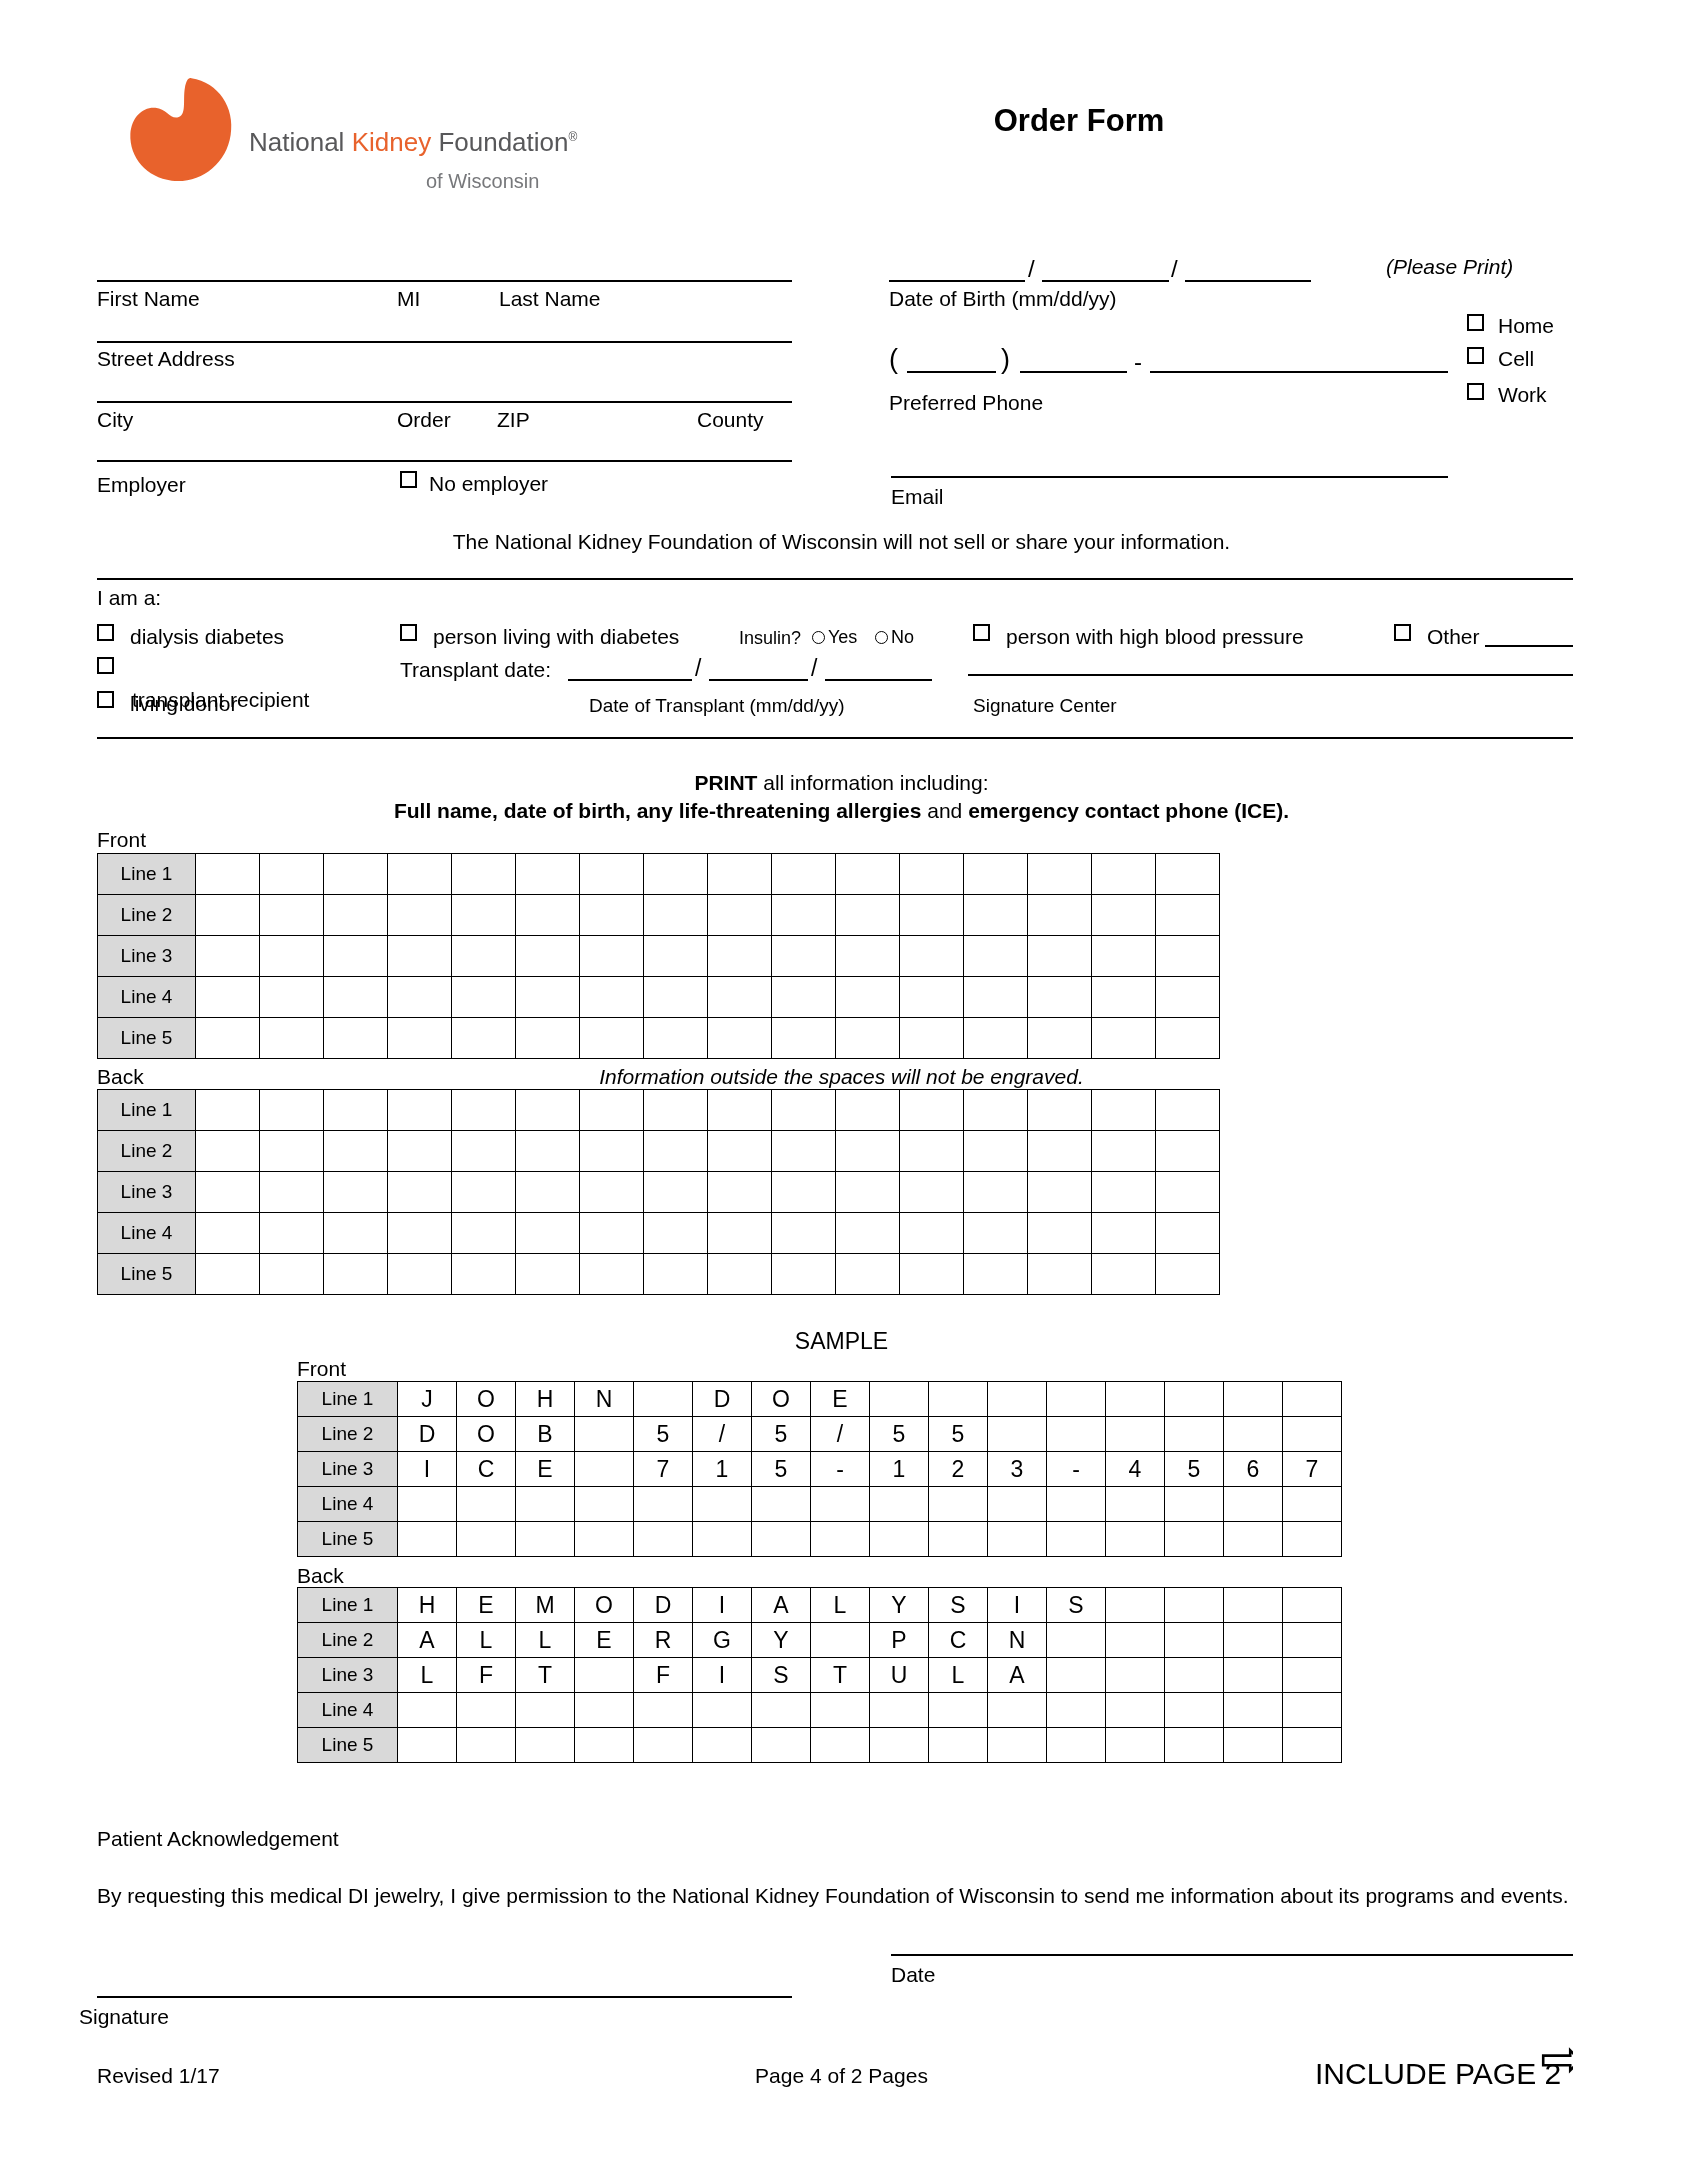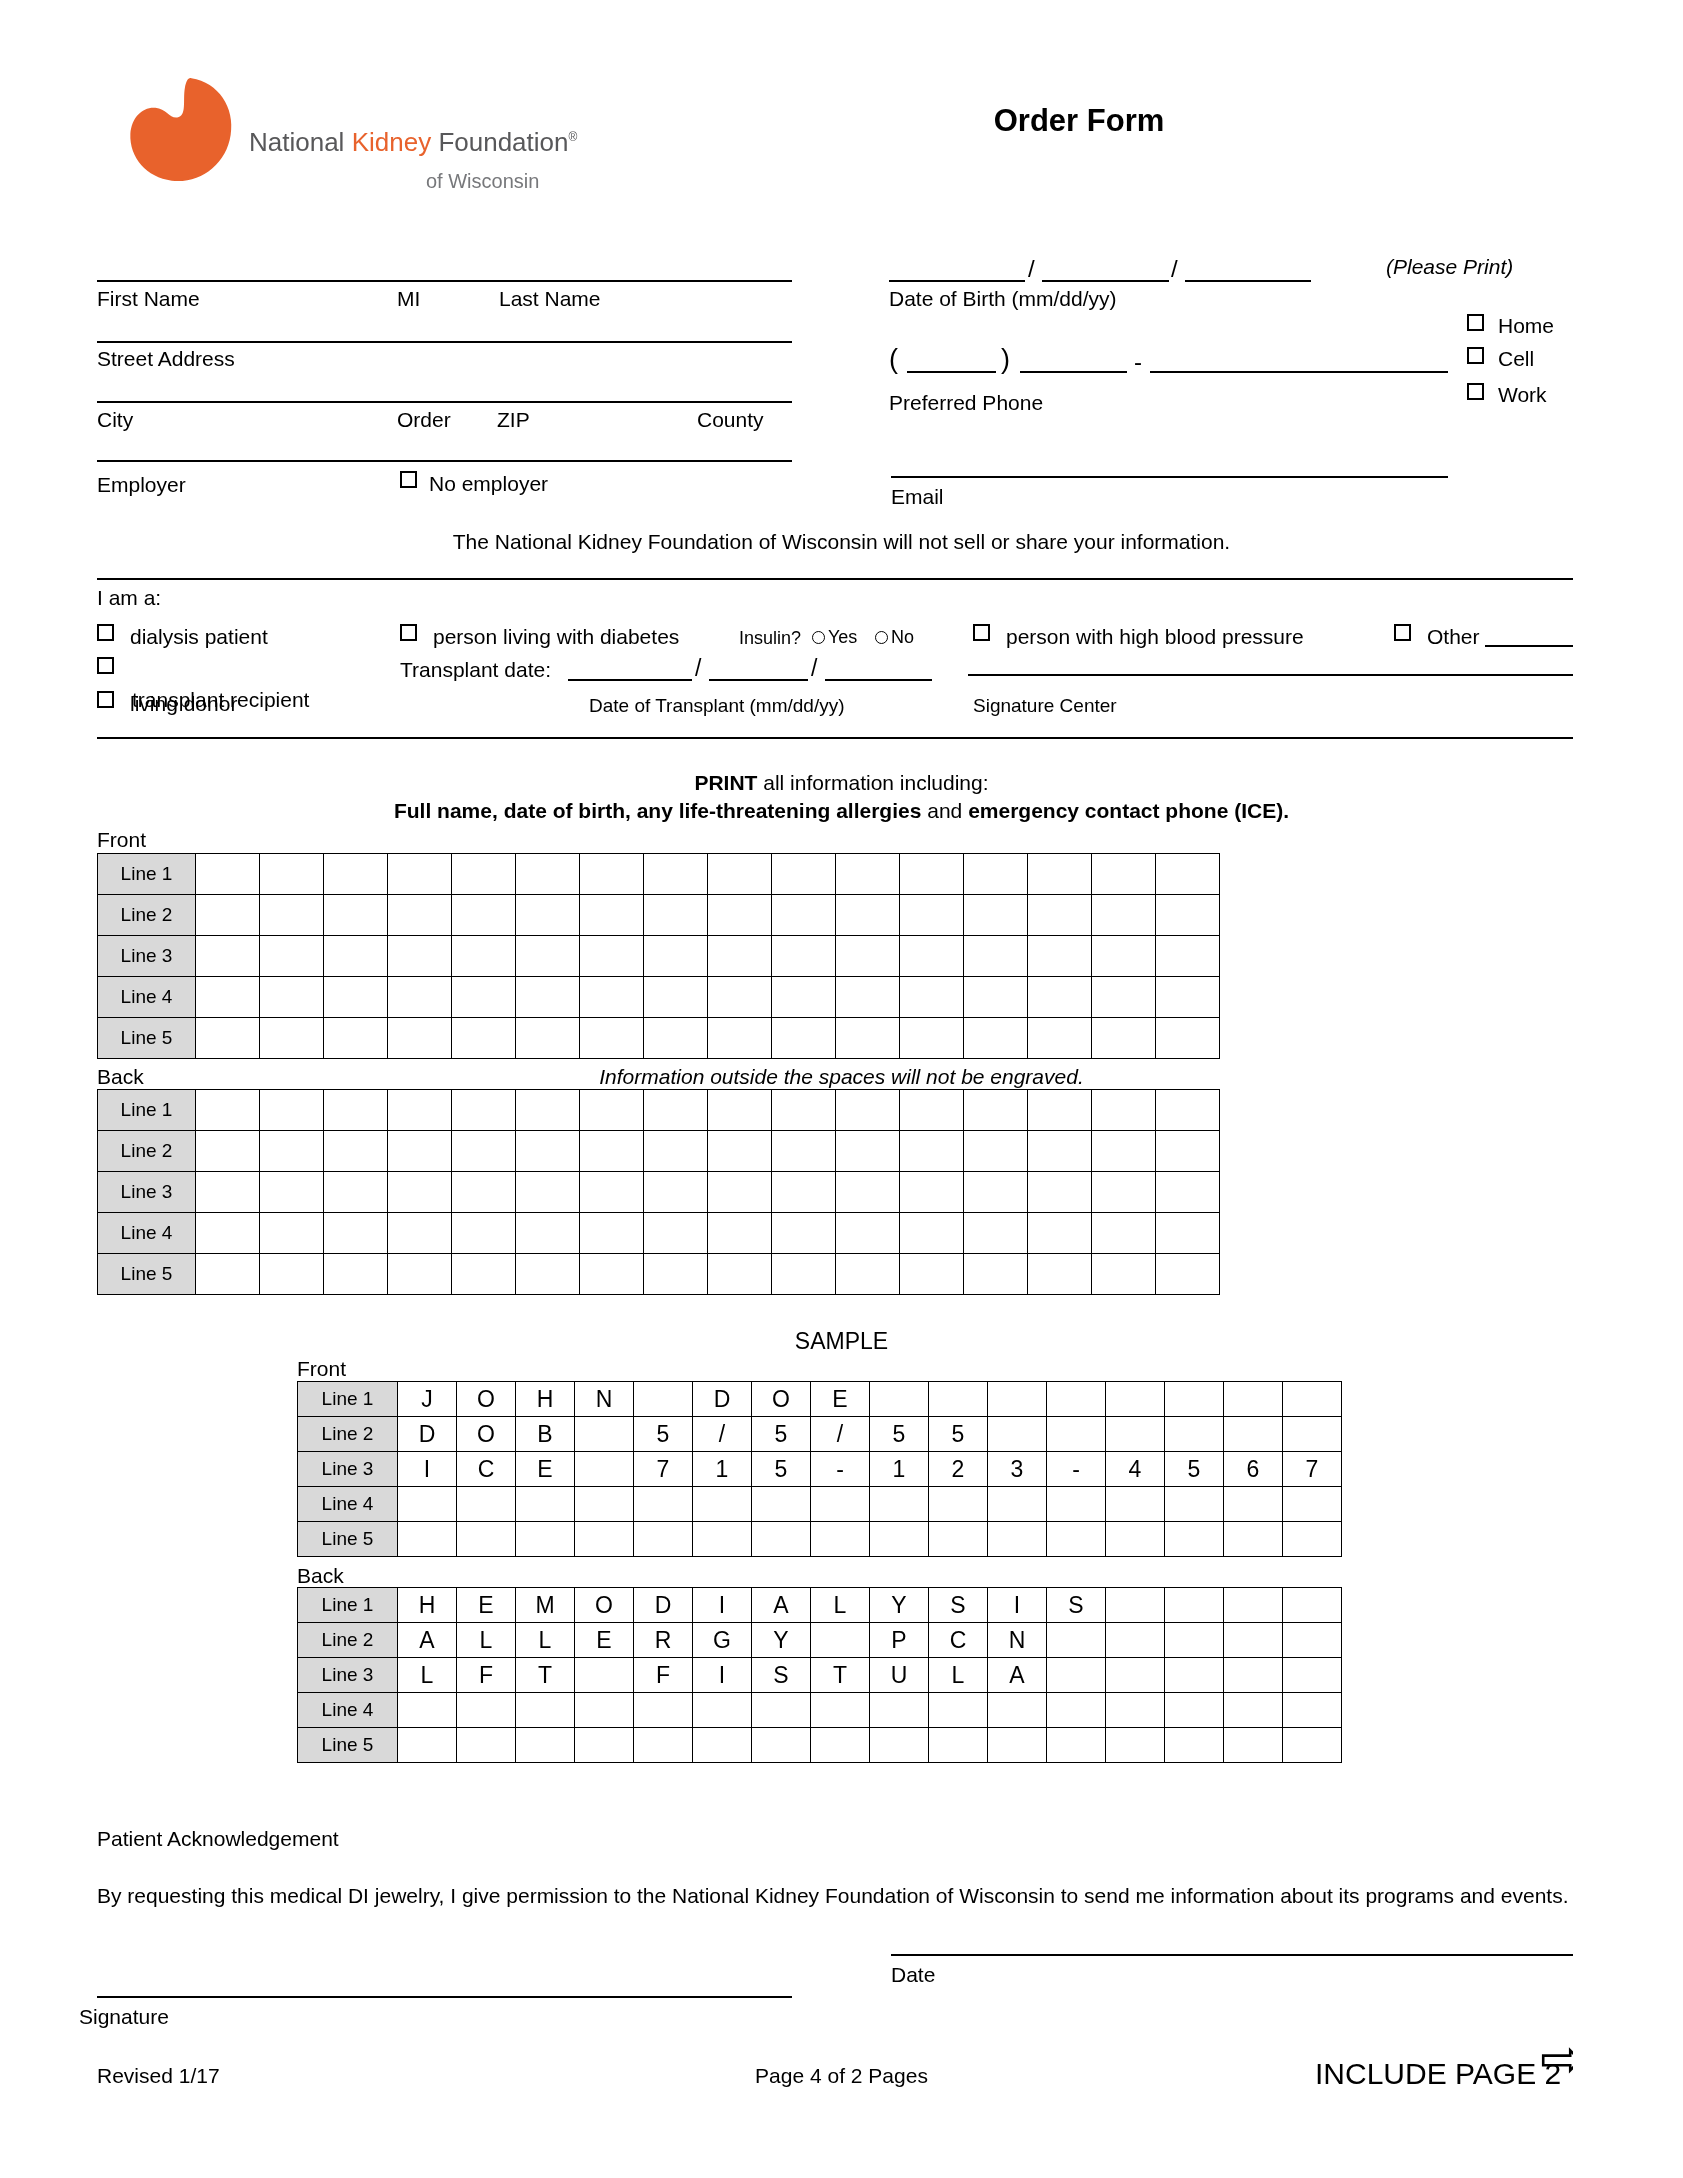--- a/index.html
+++ b/index.html
@@ -95,21 +95,21 @@
   <div class="ul" style="left:891px;top:476px;width:557px;"></div>
   <div class="abs lab" style="left:891px;top:485px;">Email</div>
 
   <div class="abs lab center" style="left:97px;top:530px;width:1489px;">The National Kidney Foundation of Wisconsin will not sell or share your information.</div>
 
   <div class="hr" style="left:97px;top:578px;width:1487px;"></div>
 
   <div class="abs lab" style="left:97px;top:586px;">I am a:</div>
 
   <span class="cb" style="left:97px;top:624px;"></span>
-  <div class="abs lab" style="left:130px;top:625px;">dialysis patient</div>
+  <div class="abs lab" style="left:130px;top:625px;">dialysis diabetes</div>
   <span class="cb" style="left:400px;top:624px;"></span>
   <div class="abs lab" style="left:433px;top:625px;">person living with diabetes</div>
   <div class="abs xs" style="left:739px;top:628px;">Insulin?</div>
   <span class="abs xs" style="left:812px;top:627px;white-space:nowrap;"><span class="radio"></span><span>Yes</span></span>
   <span class="abs xs" style="left:875px;top:627px;white-space:nowrap;"><span class="radio"></span><span>No</span></span>
   <span class="cb" style="left:973px;top:624px;"></span>
   <div class="abs lab" style="left:1006px;top:625px;">person with high blood pressure</div>
   <span class="cb" style="left:1394px;top:624px;"></span>
   <div class="abs lab" style="left:1427px;top:625px;">Other</div>
   <div class="ul" style="left:1485px;top:645px;width:99px;"></div>

